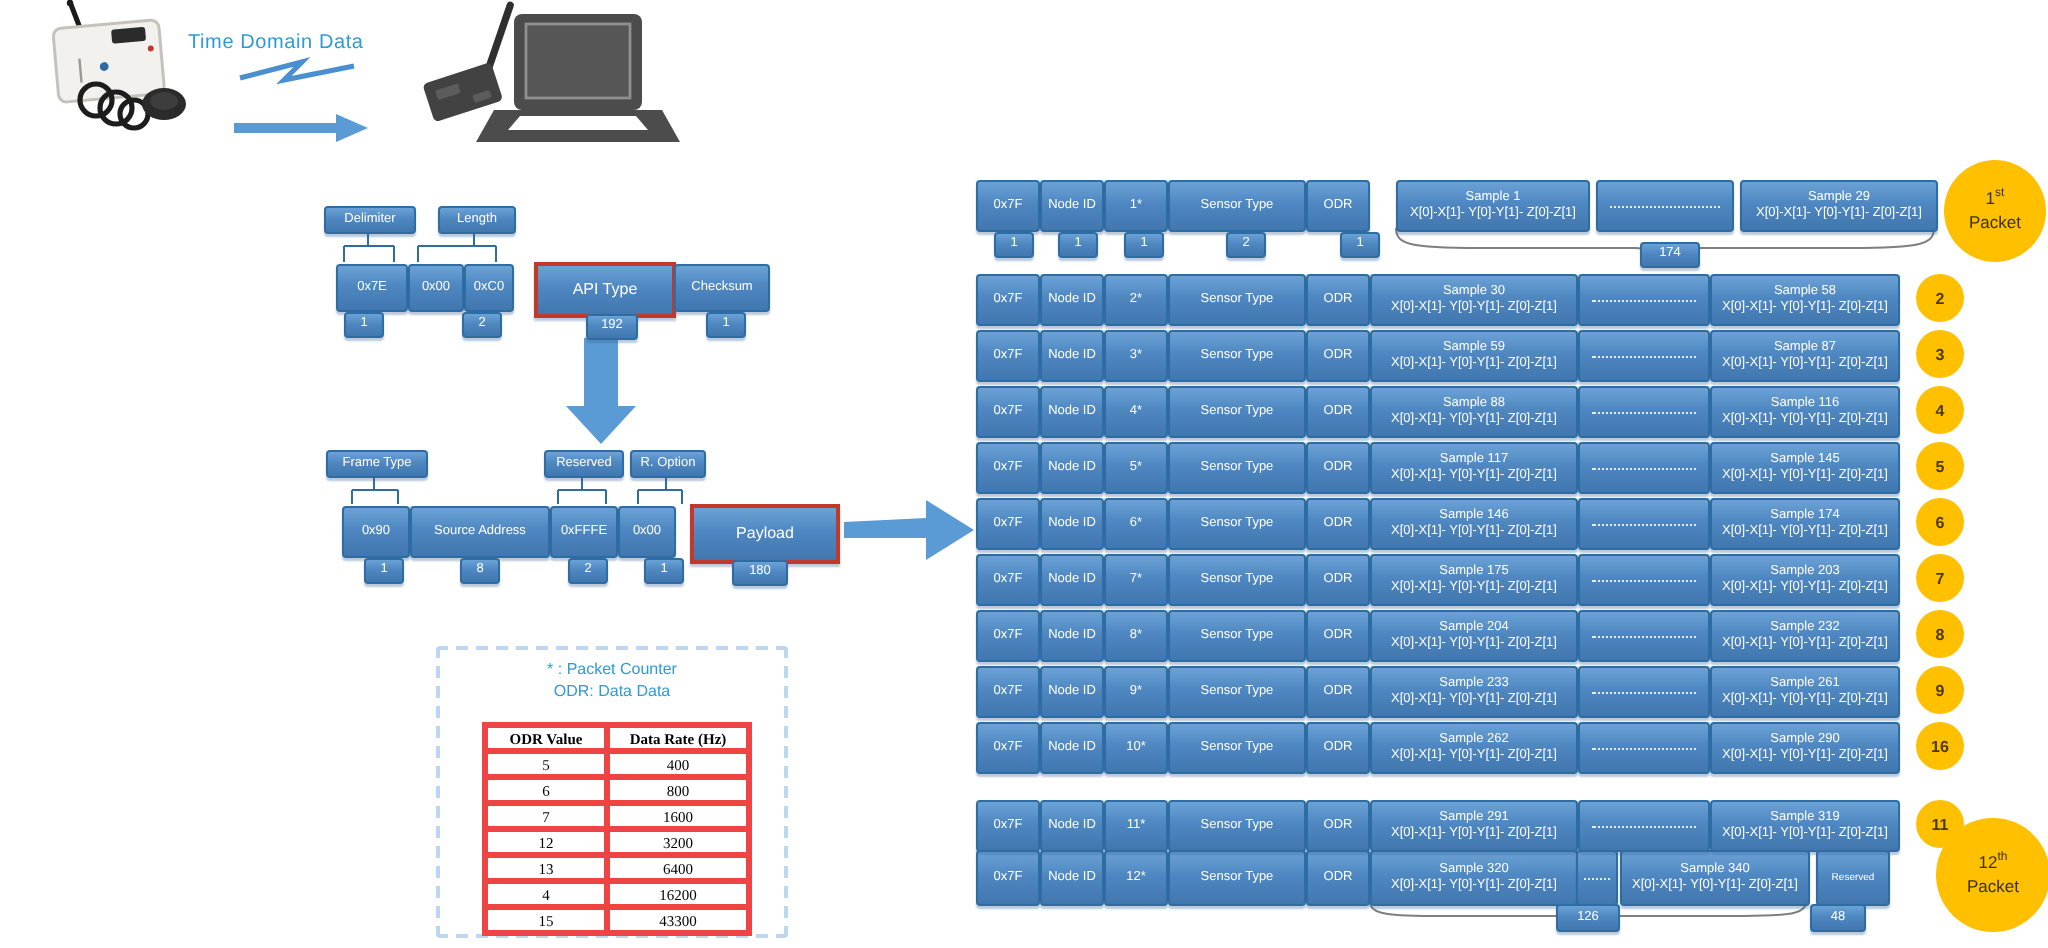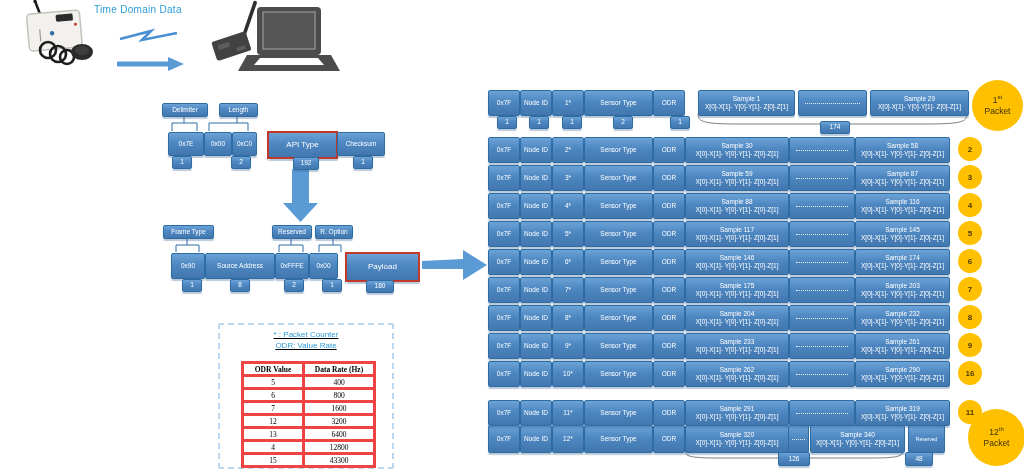--- a/index.html
+++ b/index.html
@@ -14,25 +14,25 @@
        text-align:center;font-size:6.5px;line-height:1.25;
        box-shadow:0 1.5px 1px rgba(60,100,150,.35);}
   .big{font-size:8px;}
   .red{border:2px solid #c0392b;border-radius:0;}
   .callout{height:12px;font-size:6.5px;border-radius:2px;}
   .size{height:11px;min-width:14px;padding:0 2px;font-size:6.5px;}
 
   .svgabs{position:absolute;left:0;top:0;pointer-events:none;}
 
   
-  .banner{position:absolute;left:94px;top:4px;font-size:10px;color:#2e9bd5;letter-spacing:.3px;}
+  .banner{position:absolute;left:94px;top:16px;font-size:10px;color:#2e9bd5;letter-spacing:.3px;}
 
   
   .note{position:absolute;left:218px;top:323px;width:172px;height:142px;
-        border:2px dashed #bdd7ee;border-radius:2px;background:#fff;text-decoration:underline;}
+        border:2px dashed #bdd7ee;border-radius:2px;background:#fff;}
   .noteline{width:100%;text-align:center;color:#2e9bd5;font-size:8px;margin-top:5px;}
   .odr-table{position:absolute;left:21px;top:36px;border-collapse:collapse;
              font-family:"Liberation Serif",serif;font-size:7.5px;color:#000;}
   .odr-table th,.odr-table td{border:3px solid #ef4444;padding:0px 3px;height:10px;
              text-align:center;white-space:nowrap;}
   .odr-table th{font-weight:bold;}
   .odr-table th:first-child,.odr-table td:first-child{width:52px;}
   .odr-table th:last-child,.odr-table td:last-child{width:62px;}
 
   
@@ -143,21 +143,21 @@
     <div class="box big red" style="left:345px;top:252px;width:71px;height:26px">Payload</div>
     <div class="box size" style="left:182px;top:279px">1</div>
     <div class="box size" style="left:230px;top:279px">8</div>
     <div class="box size" style="left:284px;top:279px">2</div>
     <div class="box size" style="left:322px;top:279px">1</div>
     <div class="box size" style="left:366px;top:280px;width:22px">180</div>
   </div>
 
   <div class="note">
     <div class="noteline">* : Packet Counter</div>
-    <div class="noteline" style="margin-top:2px">ODR: Value Rate</div>
+    <div class="noteline" style="margin-top:2px">ODR: Data Data</div>
     <table class="odr-table">
       <thead>
         <tr>
           <th>ODR Value</th>
           <th>Data Rate (Hz)</th>
         </tr>
       </thead>
       <tbody id="odr-tbody">
           <tr>
       <td>5</td>
@@ -174,21 +174,21 @@
           <tr>
       <td>12</td>
       <td>3200</td>
     </tr>
           <tr>
       <td>13</td>
       <td>6400</td>
     </tr>
           <tr>
       <td>4</td>
-      <td>12800</td>
+      <td>16200</td>
     </tr>
           <tr>
       <td>15</td>
       <td>43300</td>
     </tr>
         </tbody>
     </table>
   </div>
 
   <div id="packet-rows">

